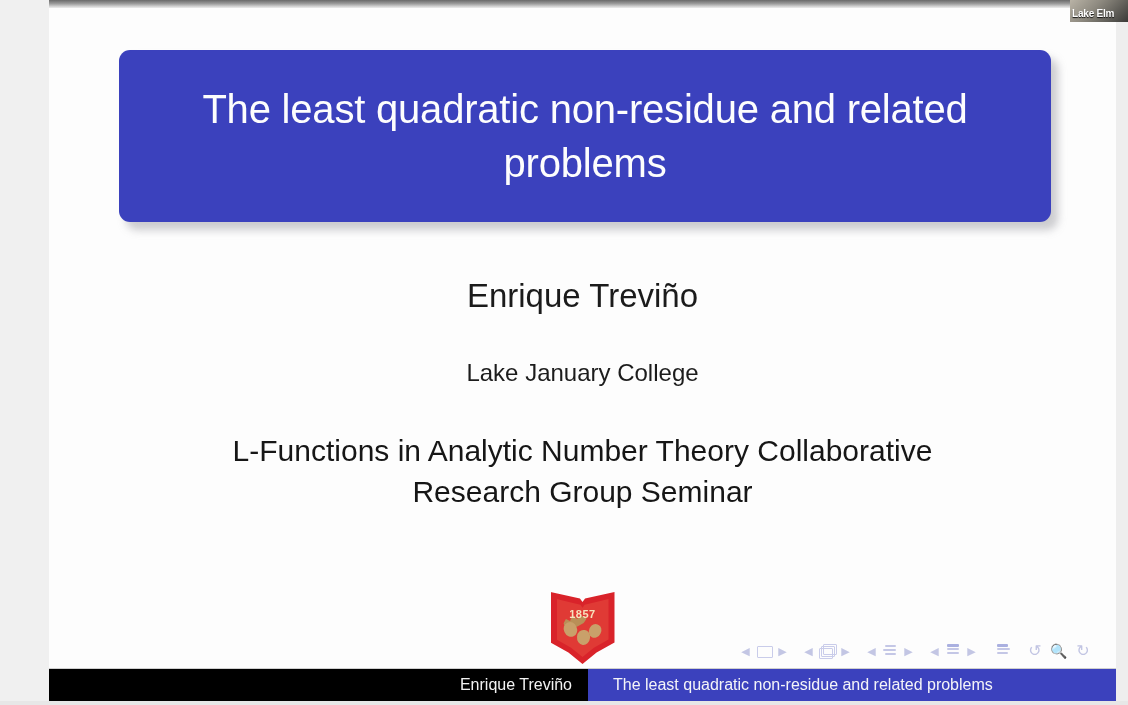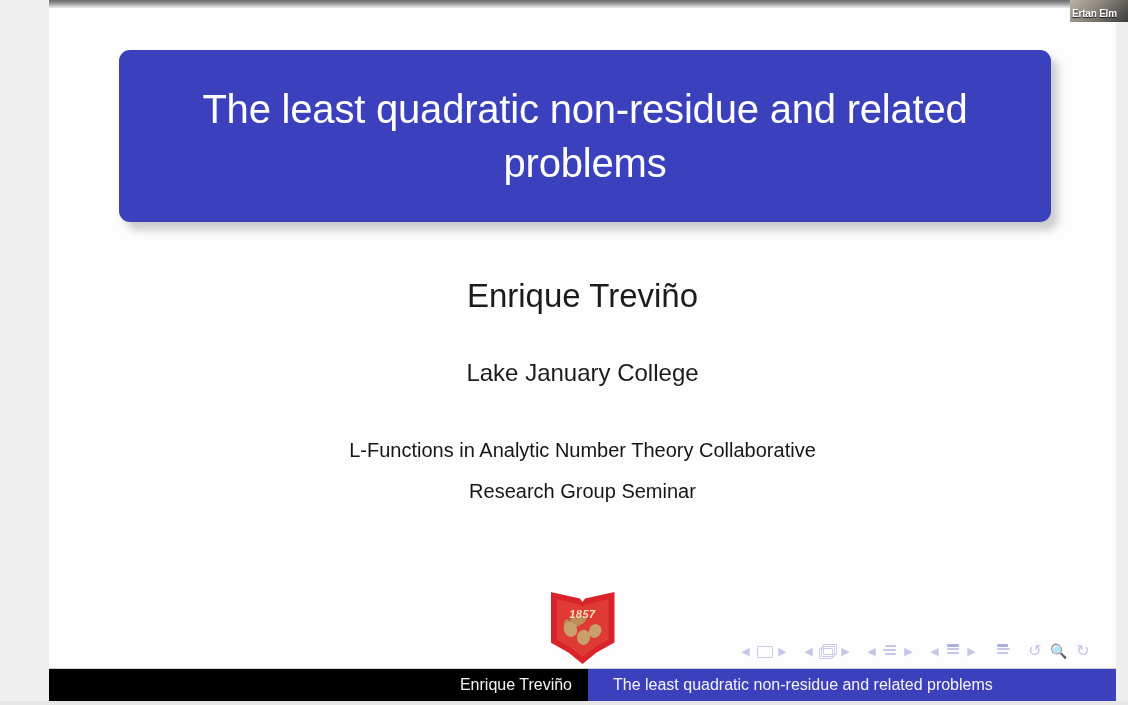--- a/index.html
+++ b/index.html
@@ -145,21 +145,21 @@
     color: #1c1c1c;
   }
 
   
   .venue-block {
     position: absolute;
     left: 0;
     top: 424px;
     width: 1067px;
     text-align: center;
-    font-size: 20px;
+    font-size: 30px;
     line-height: 41px;
     color: #161616;
   }
   .venue-block div { white-space: nowrap; }
 
   
   .logo-wrap {
     position: absolute;
     left: 0;
     top: 586px;
@@ -194,21 +194,20 @@
   .crest-year {
     position: absolute;
     left: 0; top: 16px;
     width: 64px;
     text-align: center;
     color: #f6e2bd;
     font-size: 11px;
     font-weight: bold;
     letter-spacing: 0.5px;
     z-index: 3;
-    font-style: italic;
   }
   .acorn {
     position: absolute;
     background: #c9a06a;
     border-radius: 50% 50% 55% 55%;
     z-index: 2;
   }
   .acorn.a1 { left: 13px; top: 30px; width: 13px; height: 15px; transform: rotate(-24deg); }
   .acorn.a2 { left: 26px; top: 38px; width: 13px; height: 15px; transform: rotate(6deg); }
   .acorn.a3 { left: 38px; top: 32px; width: 12px; height: 14px; transform: rotate(26deg); }
@@ -439,16 +438,16 @@
   </div>
 
   <div class="statusbar">
     <div class="status-author">Enrique Treviño</div>
     <div class="status-title">The least quadratic non-residue and related problems</div>
   </div>
 
   <div class="vc-bottom-edge"></div>
 
   <div class="participant-tile">
-    <div class="participant-name">Ertan Elm</div>
+    <div class="participant-name">Lake Elm</div>
   </div>
 
 </div>
 
 </body></html>

